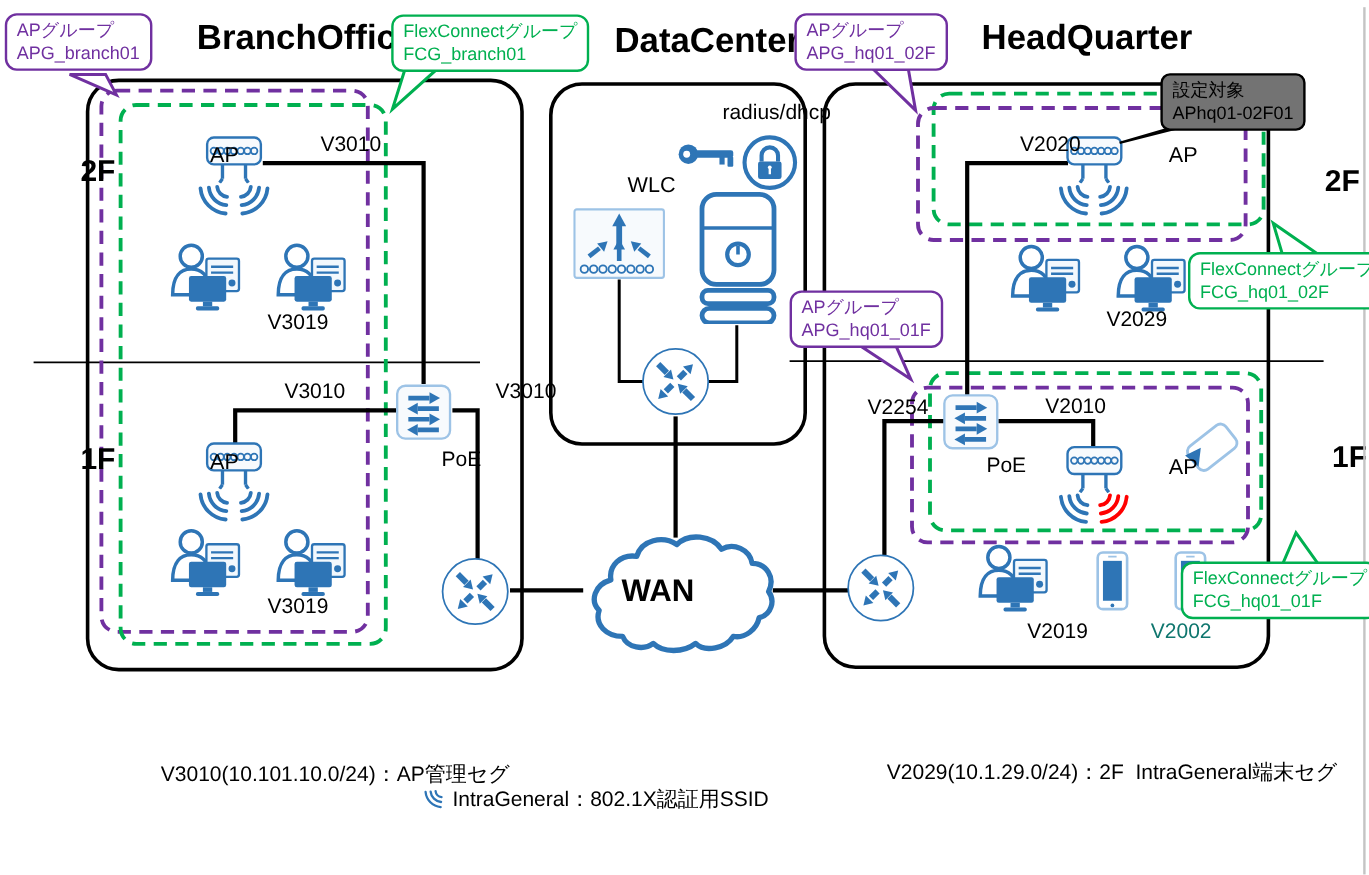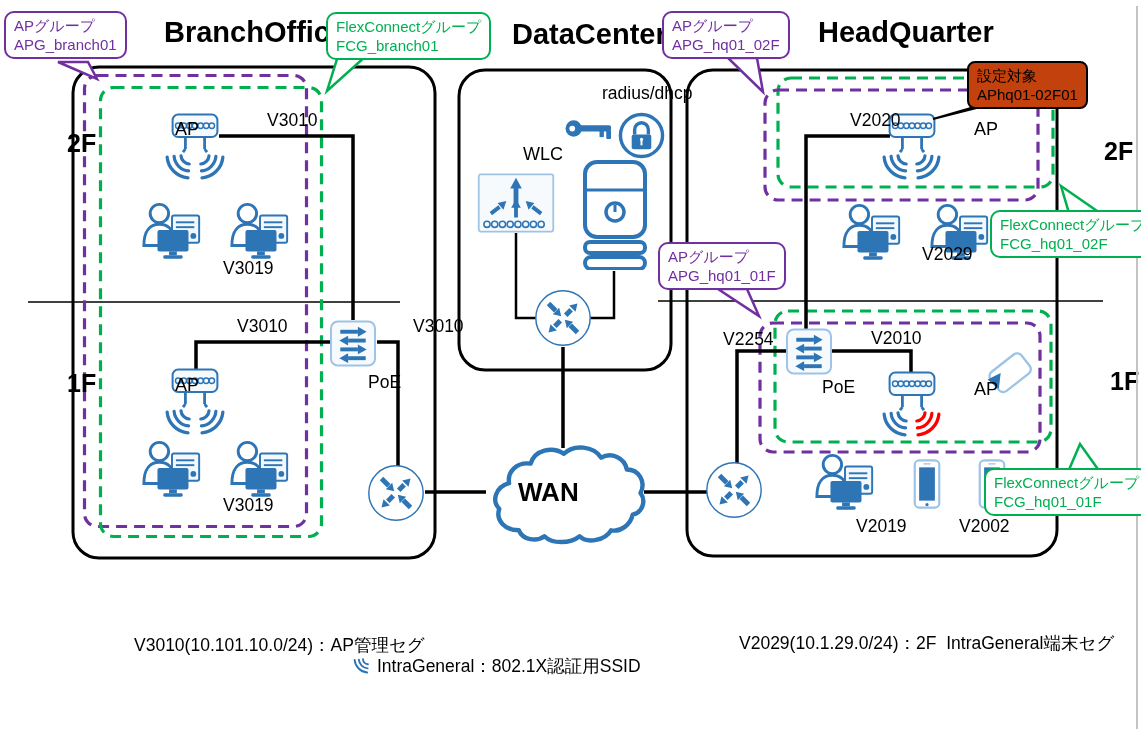--- a/index.html
+++ b/index.html
@@ -4,25 +4,25 @@
 <style>
   html,body{margin:0;padding:0;background:#fff;}
   #screen{position:relative;width:1141px;height:729px;background:#fff;overflow:hidden;
           font-family:"Liberation Sans","DejaVu Sans",sans-serif;color:#000;}
   .abs{position:absolute;white-space:nowrap;margin-left:36px;}
   #overlay{position:absolute;left:0;top:0;width:1141px;height:729px;}
   .site-title{font-size:29px;font-weight:bold;letter-spacing:0px;}
   .floor{font-size:25px;font-weight:bold;}
   .lbl{font-size:17.5px;}
   .lbl-sm{font-size:18px;}
-  .red{color:#000000;}
+  .red{color:#0f766e;}
   .callout{position:absolute;background:#fff;border:2.5px solid #7030A0;border-radius:10px;
            padding:3px 8px;font-size:15px;line-height:19px;white-space:nowrap;color:#7030A0;z-index:7;}
   .callout.green{border-color:#00B050;color:#00B050;}
-  .callout.yellow{background:#c2410c;border:2px solid #000;color:#000;border-radius:8px;}
+  .callout.yellow{background:#737373;border:2px solid #000;color:#000;border-radius:8px;}
   .note{font-size:17.5px;line-height:23px;white-space:pre;}
   .note.hq{line-height:22.4px;}
   .legend-row{position:absolute;display:flex;align-items:center;gap:7px;font-size:17.5px;white-space:pre;}
   .wan-label{font-size:26px;font-weight:bold;text-align:left;}
   .edge-line{position:absolute;background:#C4C4C4;}
 </style>
 </head>
 <body>
 
 <div id="screen">
@@ -278,21 +278,21 @@
   <div class="abs lbl" style="left:332px;top:372px;">PoE</div>
   <div class="abs lbl" style="left:377px;top:316px;">V3010</div>
 
   <div class="abs lbl-sm" style="left:487px;top:144px;">WLC</div>
   <div class="abs lbl" style="left:566px;top:83px;">radius/dhcp</div>
 
   <div class="abs wan-label" style="left:482px;top:477px;width:164px;">WAN</div>
 
   <div class="abs lbl" style="left:814px;top:110px;">V2020</div>
   <div class="abs lbl-sm" style="left:938px;top:119px;">AP</div>
-  <div class="abs lbl" style="left:886px;top:244px;">V2029</div>
+  <div class="abs lbl" style="left:886px;top:256px;">V2029</div>
   <div class="abs lbl" style="left:687px;top:329px;">V2254</div>
   <div class="abs lbl" style="left:835px;top:328px;">V2010</div>
   <div class="abs lbl" style="left:786px;top:377px;">PoE</div>
   <div class="abs lbl-sm" style="left:938px;top:379px;">AP</div>
   <div class="abs lbl" style="left:820px;top:516px;">V2019</div>
   <div class="abs lbl red" style="left:923px;top:516px;">V2002</div>
 
   <div class="callout" style="left:4px;top:11px;">
     <div>APグループ</div>
     <div>APG_branch01</div>

